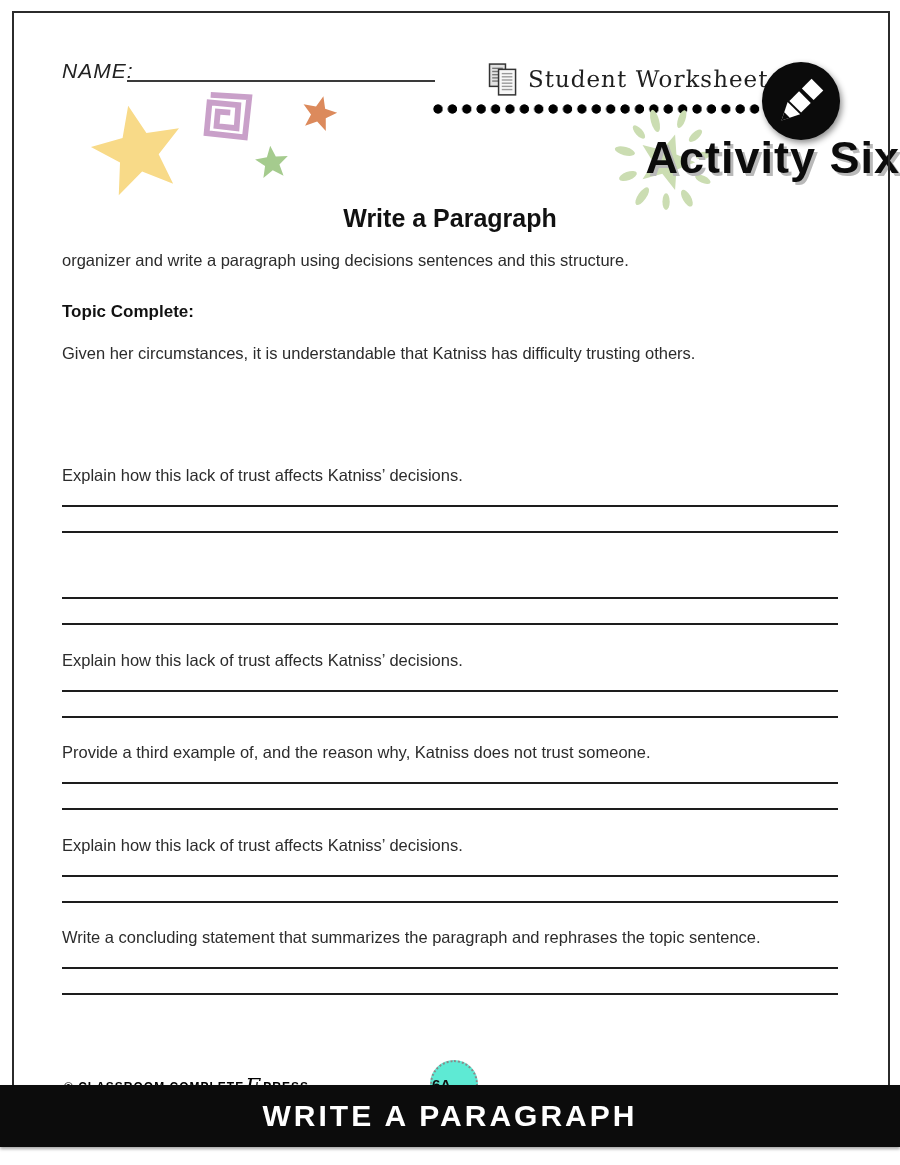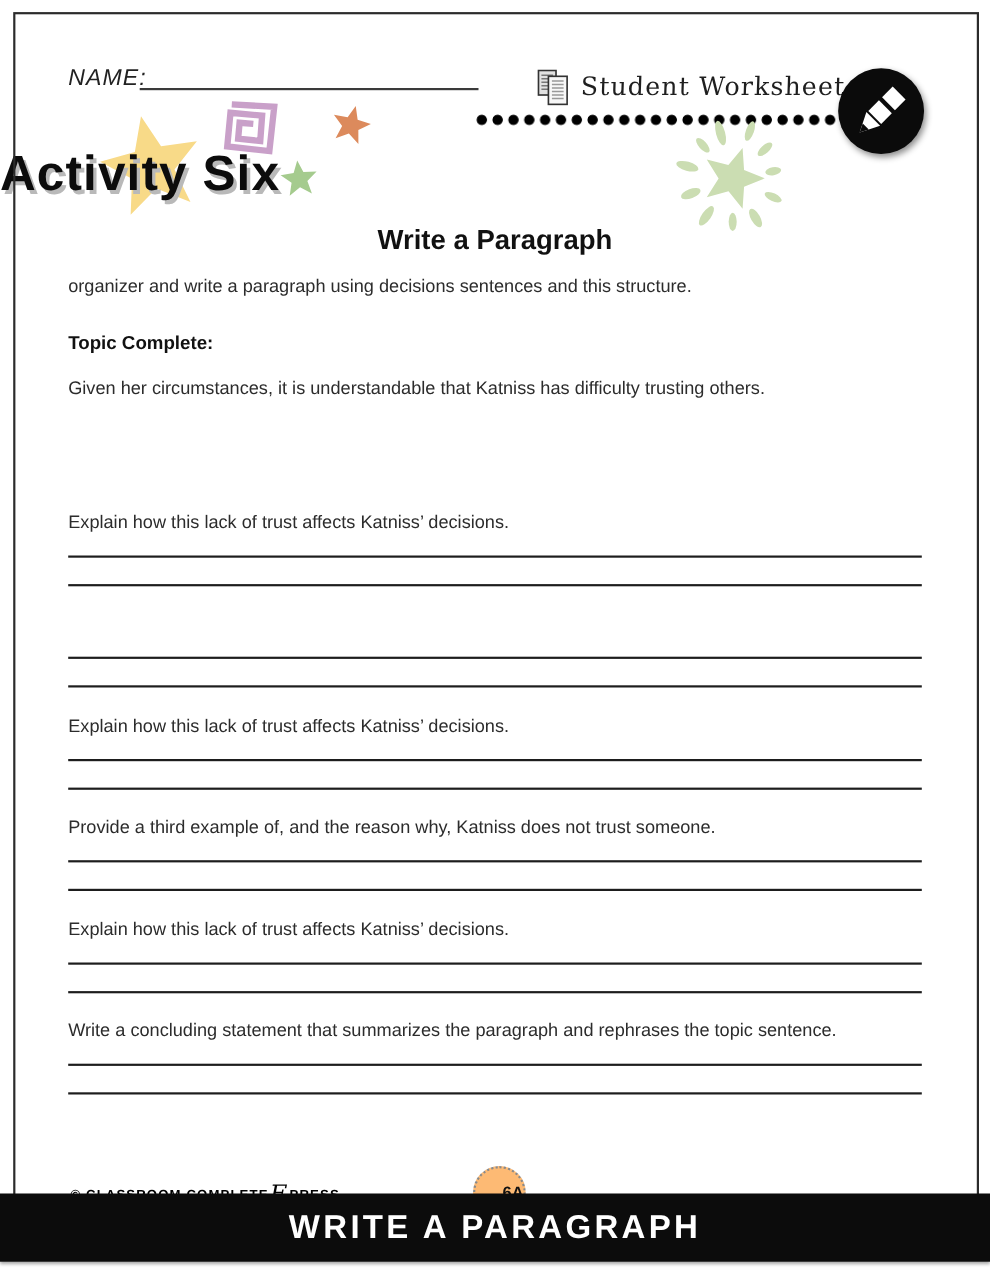--- a/index.html
+++ b/index.html
@@ -24,41 +24,41 @@
     background-size:14.4px 12px;background-repeat:repeat-x;}
   #pencil-badge{left:760px;top:60px;width:82px;height:82px;z-index:3;
     filter:drop-shadow(2px 3px 3px rgba(0,0,0,0.45));}
   
   #star-yellow{left:86px;top:100px;width:104px;height:104px;transform:rotate(-12deg);}
   #spiral-purple{left:202px;top:90px;width:50px;height:50px;transform:rotate(9deg);}
   #star-orange{left:299px;top:94px;width:40px;height:40px;transform:rotate(14deg);}
   #star-green{left:253px;top:144px;width:38px;height:38px;transform:rotate(-6deg);}
   #splash-green{left:612px;top:106px;width:104px;height:104px;}
   
-  #title{left:0;top:132px;width:900px;text-align:left;font-size:45px;font-weight:900;
+  #title{left:0;top:132px;width:900px;text-align:right;font-size:45px;font-weight:900;
     letter-spacing:1px;color:#0c0c0c;text-shadow:3px 3px 0 #b9b9b9;}
   #subtitle{left:0;top:204px;width:900px;text-align:center;font-size:25px;font-weight:800;color:#111;}
   
   .body-text{font-size:16.5px;color:#2c2c2c;line-height:23px;}
   #intro{left:62px;top:249px;width:790px;}
   #topic-label{left:62px;top:302px;font-size:17px;font-weight:800;color:#111;}
   #topic-text{left:62px;top:342px;width:790px;}
   
   .prompt-block{position:absolute;left:62px;width:776px;height:70px;}
   .prompt-text{position:absolute;left:0;top:0;font-size:16.5px;color:#2c2c2c;white-space:nowrap;}
   .writing-line{position:absolute;left:0;width:776px;height:0;border-top:2px solid #1d1d1d;}
   .writing-line.l1{top:39px;}
   .writing-line.l2{top:65px;}
   
   #copyright{left:64px;top:1071px;font-size:12px;font-weight:700;letter-spacing:1px;color:#000;z-index:2;white-space:nowrap;}
   #copyright .logo-glyph{font-family:"DejaVu Serif", serif;font-style:italic;font-size:22px;
     font-weight:400;position:relative;top:3px;margin:0 1px;}
   #page-badge{left:430px;top:1060px;width:44px;height:44px;border-radius:50%;
-    border:2px dotted #8a8a8a;background:#fdba74;z-index:2;
-    display:flex;align-items:center;justify-content:flex-end;
+    border:2px dotted #8a8a8a;background:#5eead4;z-index:2;
+    display:flex;align-items:center;justify-content:flex-start;
     font-size:15px;font-weight:700;color:#111;}
   #bottom-banner{left:0;top:1085px;width:900px;height:62px;background:#0c0c0c;z-index:5;
     display:flex;align-items:center;justify-content:center;
     box-shadow:0 2px 3px rgba(0,0,0,0.35);}
   #banner-text{color:#ffffff;font-size:30px;font-weight:700;letter-spacing:3px;}
 </style>
 </head>
 <body>
 
 <div id="page">

